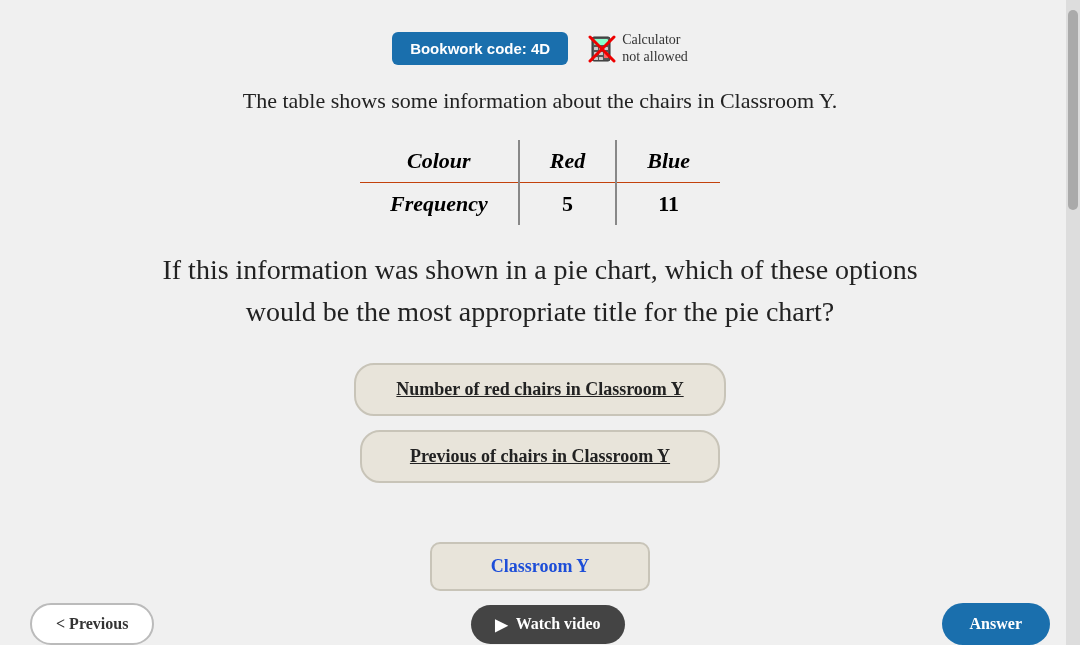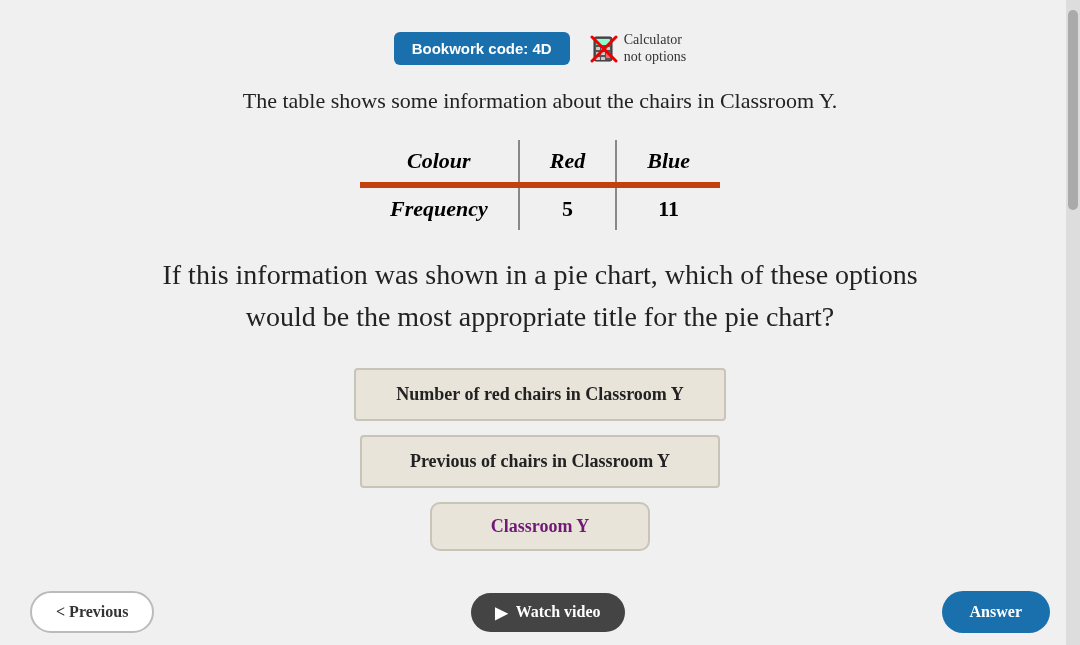--- a/index.html
+++ b/index.html
@@ -78,21 +78,21 @@
       font-size: 22px;
       align-self: center;
     }
 
     .data-table th, .data-table td {
       padding: 8px 30px;
       text-align: center;
     }
 
     .data-table thead tr {
-      border-bottom: 6px solid #c2410c;
+      border-bottom: 1px solid #c2410c;
     }
 
     .data-table th:not(:first-child),
     .data-table td:not(:first-child) {
       border-left: 2px solid #888;
     }
 
     .data-table th {
       font-weight: bold;
       font-style: italic;
@@ -116,29 +116,30 @@
       display: flex;
       flex-direction: column;
       align-items: center;
       gap: 14px;
       width: 100%;
     }
 
     .option-btn {
       background: #e8e4da;
       border: 2px solid #c8c4b8;
-      border-radius: 4px;
+      border-radius: 20px;
       padding: 14px 40px;
       font-size: 18px;
       font-weight: bold;
       color: #222;
       cursor: pointer;
       min-width: 360px;
       text-align: center;
       font-family: 'Georgia', serif;
+      text-decoration: underline;
     }
 
     .bottom-bar {
       display: flex;
       justify-content: flex-end;
       align-items: center;
       padding: 12px 30px;
       background: #f0f0f0;
       position: relative;
     }
@@ -208,29 +209,30 @@
     .bottom-center {
       display: flex;
       align-items: center;
       justify-content: center;
       flex: 1;
     }
 
     .classroom-y-option {
       font-size: 18px;
       font-weight: bold;
-      color: #701a75;
+      color: #1d4ed8;
       background: #e8e4da;
       border: 2px solid #c8c4b8;
       border-radius: 10px;
       padding: 12px 46px;
       min-width: 220px;
       text-align: center;
       cursor: pointer;
       font-family: 'Georgia', serif;
+      margin-top: 45px;
     }
   </style>
 </head>
 <body>
 
 <div class="top-bar">
   <button class="bookwork-code-btn">Bookwork code: 4D</button>
   <div class="calculator-indicator">
     <div class="calc-icon">
       <svg viewBox="0 0 28 28" xmlns="http://www.w3.org/2000/svg">
@@ -245,21 +247,21 @@
         <rect x="16" y="17" width="4" height="6" rx="0.5" fill="#f66"></rect>
         <rect x="6" y="22" width="4" height="3" rx="0.5" fill="#ccc"></rect>
         <rect x="11" y="22" width="4" height="3" rx="0.5" fill="#ccc"></rect>
 
         <line x1="2" y1="2" x2="26" y2="26" stroke="#e00" stroke-width="3" stroke-linecap="round"></line>
         <line x1="26" y1="2" x2="2" y2="26" stroke="#e00" stroke-width="3" stroke-linecap="round"></line>
       </svg>
     </div>
     <div style="display:flex;flex-direction:column;line-height:1.2;">
       <span>Calculator</span>
-      <span>not options</span>
+      <span>not allowed</span>
     </div>
   </div>
 </div>
 
 <div class="main-content">
   <p class="intro-text">The table shows some information about the chairs in Classroom Y.</p>
 
   <table class="data-table">
     <thead>
       <tr>

